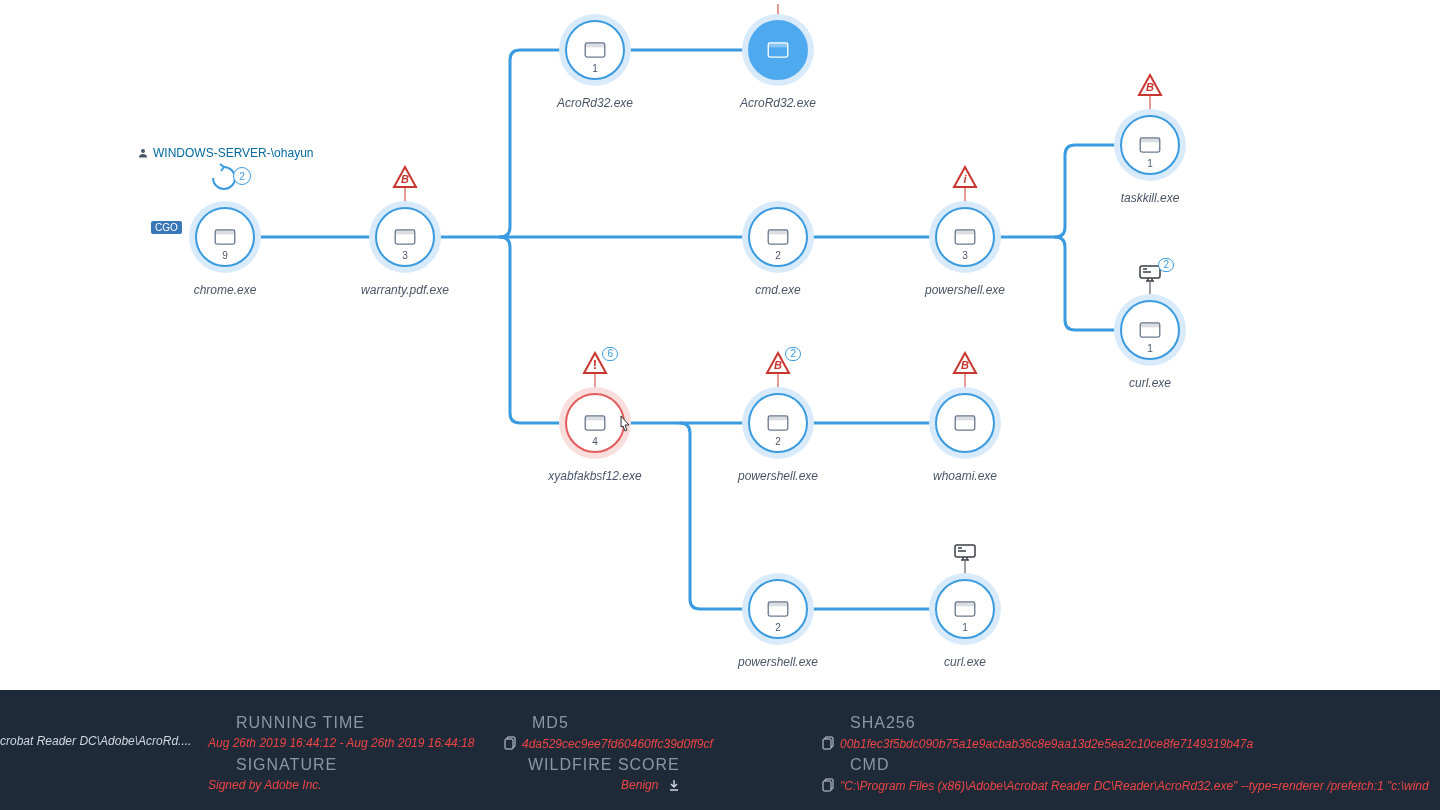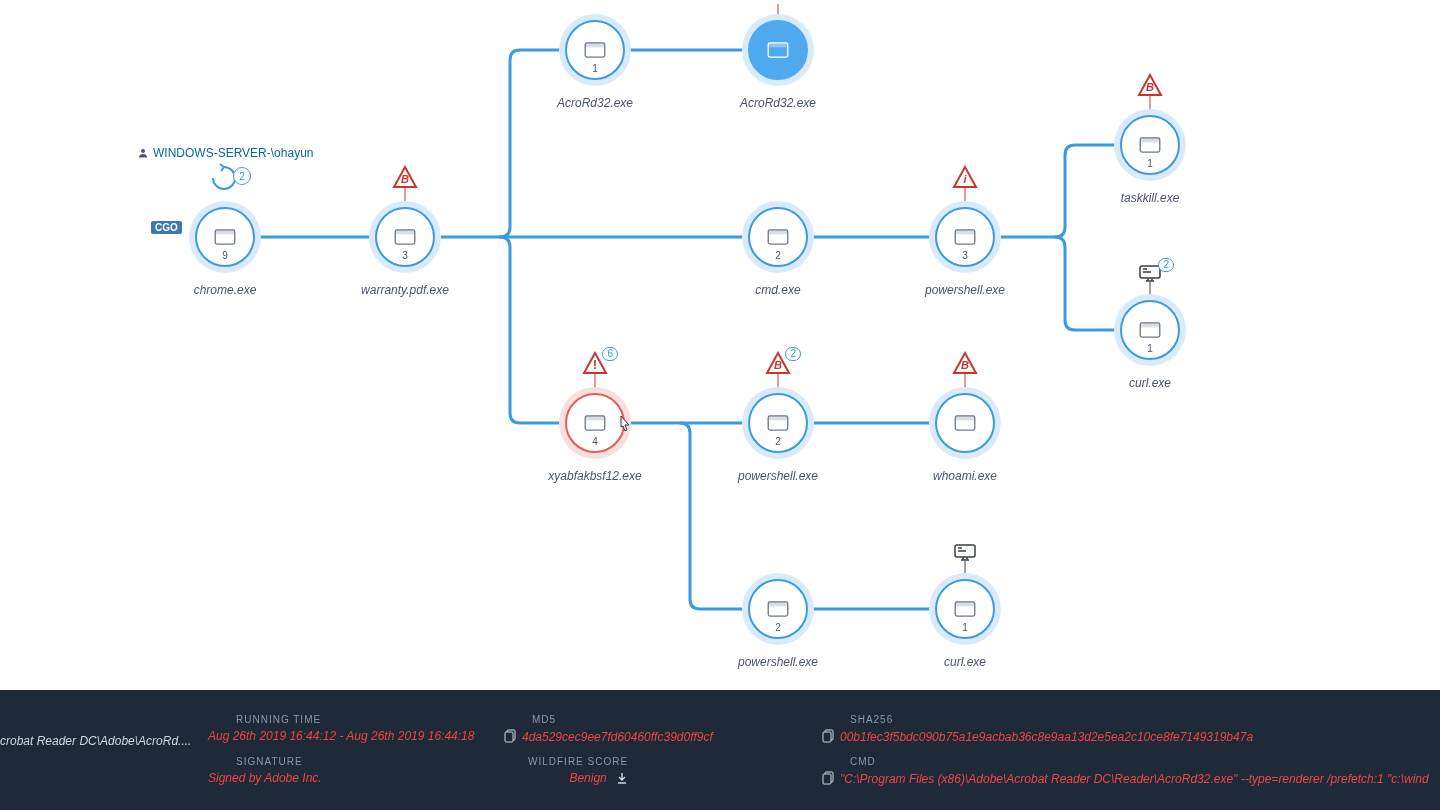--- a/index.html
+++ b/index.html
@@ -13,32 +13,32 @@
   .bubble.selected { background:#4ea9ee; border-color:#4ea9ee; }
   .bubble.danger-halo + .halo, .node.danger .halo { background:#f9dede; }
   .node.danger .bubble { border-color:#e35b5b; }
   .proc-icon { width:22px; height:16px; }
   .count { position:absolute; bottom:4px; left:0; right:0; font-size:10px; color:#4a5568; text-align:center; }
   .label { margin-top:18px; font-size:12px; font-style:italic; color:#4a5568; }
   .alert { position:absolute; left:50%; transform:translateX(-50%); top:-44px; }
   .alert svg { display:block; }
   .alert .badge { position:absolute; top:-4px; right:-10px; background:#fff; border:1px solid #3a9be0; border-radius:8px; font-size:10px; color:#3a9be0; padding:0 4px; line-height:12px; }
   .alert .stem { position:absolute; left:50%; transform:translateX(-50%); top:22px; width:1px; height:20px; background:#c9362f; }
-  .tag { position:absolute; background:#3a78b8; color:#fff; font-size:10px; padding:1px 4px; border-radius:2px;font-weight:bold; }
+  .tag { position:absolute; background:#3a78b8; color:#fff; font-size:10px; padding:1px 4px; border-radius:2px; }
   .loop-badge { position:absolute; background:#fff; border:1px solid #3a9be0; border-radius:50%; width:16px; height:16px; font-size:10px; color:#3a9be0; display:flex; align-items:center; justify-content:center; }
   .user-label { position:absolute; font-size:12px; color:#0369a1; }
   .user-label svg { vertical-align:-2px; margin-right:4px; }
   .net-badge { position:absolute; left:50%; transform:translateX(-50%); top:-38px; width:24px; height:18px; }
   .net-badge .count-badge { position:absolute; top:-6px; right:-12px; background:#fff; border:1px solid #3a9be0; border-radius:8px; font-size:10px; color:#3a9be0; padding:0 4px; line-height:12px; }
   .cursor { position:absolute; pointer-events:none; }
 
   .details { position:absolute; top:690px; left:0; width:1440px; height:120px; background:#1e2a38; color:#cfd8e3; font-size:12px; }
   .details .trunc-path { position:absolute; left:0; top:44px; font-style:italic; color:#cfd8e3; }
   .col { position:absolute; top:24px; }
-  .col .k { font-size:10px; letter-spacing:1px; color:#8a97a8; text-transform:uppercase; margin-bottom:4px;padding-left:28px; }
+  .col .k { font-size:16px; letter-spacing:1px; color:#8a97a8; text-transform:uppercase; margin-bottom:4px;padding-left:28px; }
   .col .v { font-style:italic; color:#ef4444; }
   .col.row2 { top:66px; }
   .copy-icon { display:inline-block; vertical-align:-2px; margin-right:6px; }
   .dl-icon { display:inline-block; vertical-align:-2px; margin-left:6px; }
 </style>
 </head>
 <body>
 
 <div class="canvas">
 

